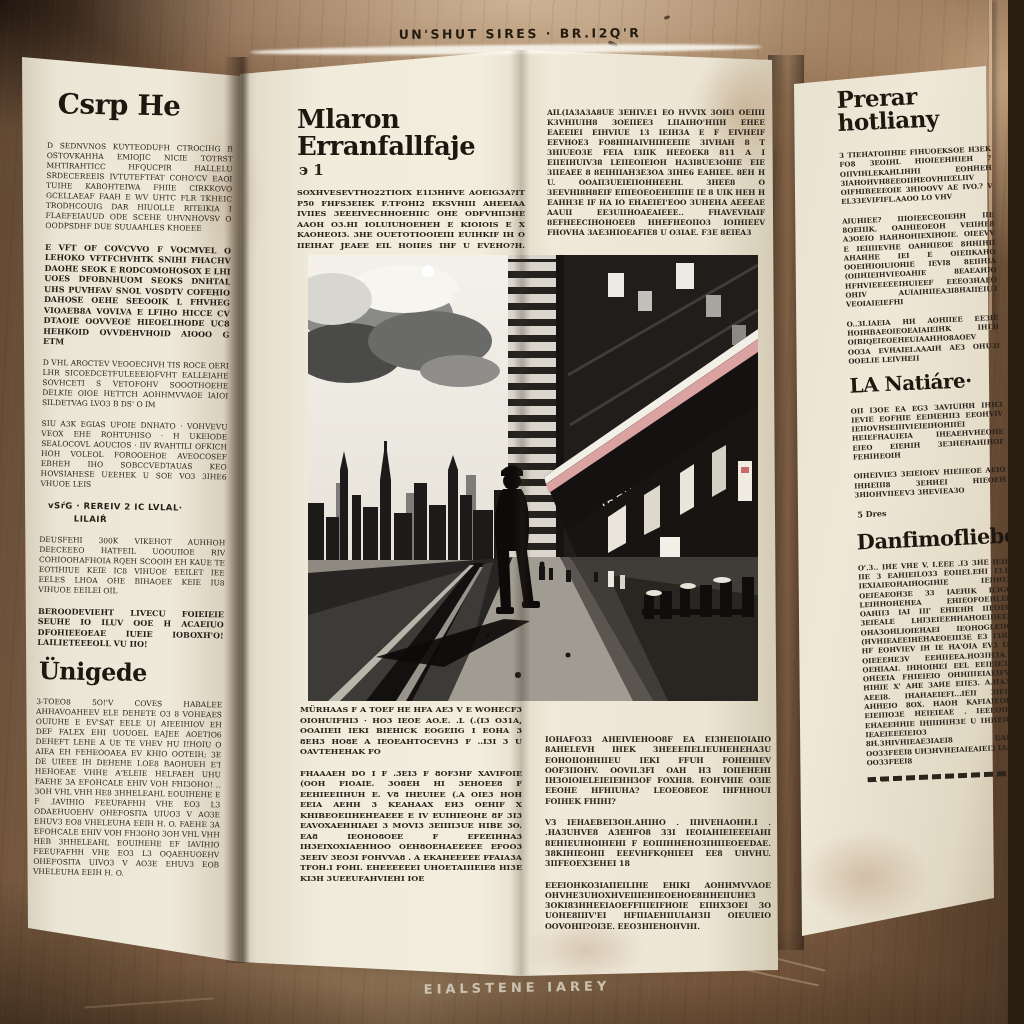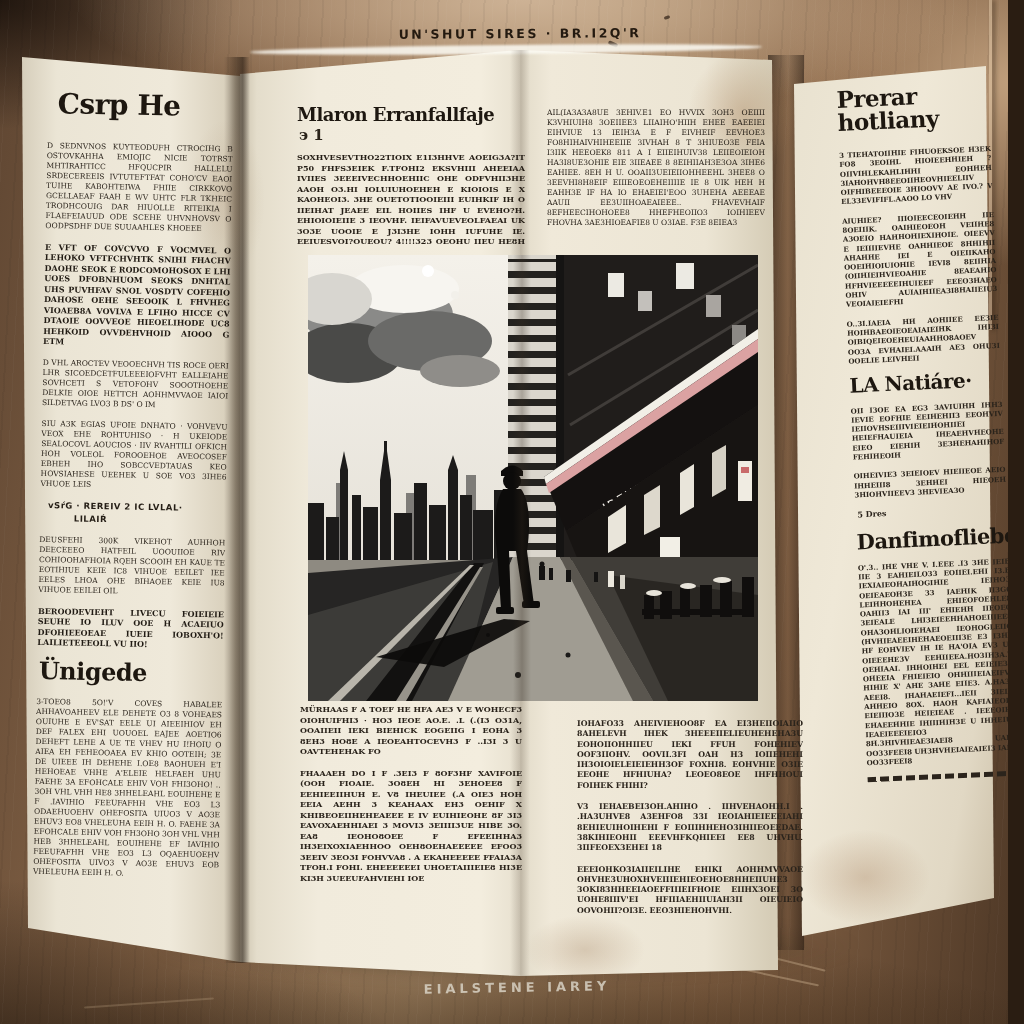--- a/index.html
+++ b/index.html
@@ -72,28 +72,28 @@
     margin:0 0 11px 0;}
   .p.bold{font-weight:700;color:#211b14;font-size:8px;line-height:10.5px;}
   .col{position:absolute;overflow:hidden;}
   .col-left{left:48px;top:90px;width:186px;height:850px;transform:rotate(1.1deg);transform-origin:0 0;}
   .col-left .hl1{font-size:28px;margin:0 0 22px 10px;}
   .col-left .hl2{font-size:24px;margin:8px 0 14px 2px;}
   .subhead{font-family:"DejaVu Sans",sans-serif;font-weight:700;font-size:8.5px;
     letter-spacing:.5px;color:#241d15;margin:2px 0 3px 8px;}
   .subhead.ind{margin-left:34px;margin-bottom:12px;}
   .col-c-top{left:297px;top:106px;width:228px;height:146px;}
-  .col-c-top .hl3{font-size:18px;margin:0 0 2px 0;}
+  .col-c-top .hl3{font-size:26px;margin:0 0 2px 0;}
   .kicker{font-size:15px;color:#2a231a;margin:0 0 8px 2px;font-weight:700;}
   .col-c-top .p{font-size:8px;line-height:10.5px;font-weight:700;color:#251e16;}
   .col-c-bottom{left:300px;top:704px;width:222px;height:190px;}
   .col-c-bottom .p{font-size:8px;line-height:10.5px;font-weight:700;color:#29221a;}
   .col-f-top{left:547px;top:108px;width:218px;height:148px;}
-  .col-f-top .p{font-size:7.5px;line-height:10px;font-weight:400;color:#2b241c;}
-  .col-f-bottom{left:545px;top:719px;width:226px;height:212px;margin-left:32px;}
+  .col-f-top .p{font-size:7.5px;line-height:10px;font-weight:700;color:#2b241c;}
+  .col-f-bottom{left:545px;top:735px;width:226px;height:212px;}
   .col-f-bottom .p{font-size:7.8px;line-height:10.3px;font-weight:700;color:#2b241c;}
   .col-right{left:836px;top:88px;width:152px;height:800px;transform:rotate(-2.6deg);transform-origin:0 0;}
   .col-right .p{font-size:7px;line-height:9.3px;font-weight:700;color:#2a231b;margin-bottom:10px;}
   .col-right .hl4{font-size:23px;margin:0 0 16px 0;}
   .col-right .hl5{font-size:20px;margin:6px 0 10px 0;}
   .col-right .hl6{font-size:21px;margin:6px 0 10px 0;}
   .note{font-size:8px;font-weight:700;color:#2a231b;margin:0 0 12px 2px;}
   .end-rule{height:5px;margin-top:2px;
     background:repeating-linear-gradient(90deg,#2b241c 0 9px,transparent 9px 13px);}
   

